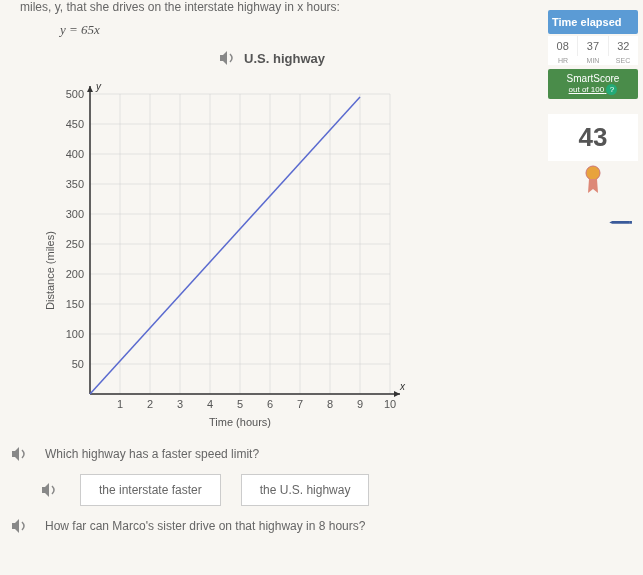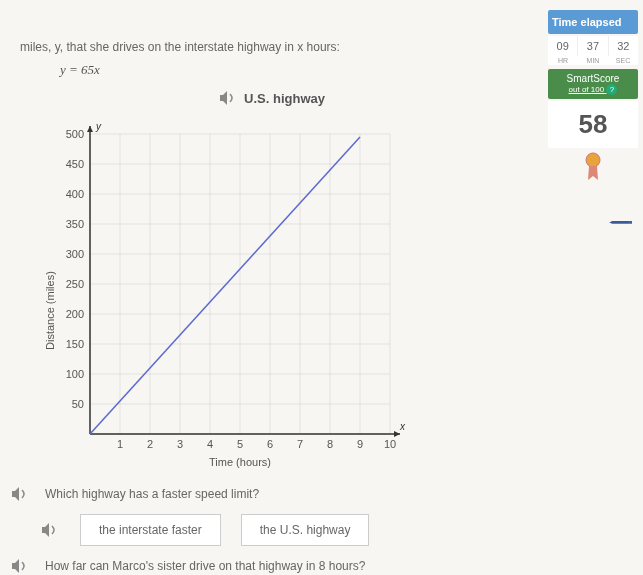--- a/index.html
+++ b/index.html
@@ -1,38 +1,38 @@
 <!DOCTYPE html>
 <html><head>
   <meta charset="utf-8">
   <style>
     * { box-sizing: border-box; margin: 0; padding: 0; }
     body { font-family: Arial, sans-serif; background: #f8f6f2; width: 643px; height: 575px; position: relative; color: #555; font-size: 12px; }
     .main { display: flex; }
     .content { flex: 1; padding: 0 10px; }
     .sidebar { width: 100px; padding: 10px 5px; }
-    .intro-text { font-size: 12px; color: #666; margin-bottom: 8px; padding-left: 10px; margin-top: 40px; }
+    .intro-text { font-size: 12px; color: #666; margin-bottom: 8px; padding-left: 10px; }
     .equation { font-style: italic; font-size: 13px; padding-left: 50px; margin-bottom: 12px; color: #555; font-family: Liberation Serif, serif; }
     .prompt-line { display: flex; align-items: center; gap: 6px; margin-bottom: 10px; }
     .speaker-icon { width: 20px; height: 16px; position: relative; cursor: pointer; }
     .speaker-icon svg { width: 100%; height: 100%; }
     .prompt-text { font-size: 12px; color: #666; }
     .chart-title { text-align: center; font-weight: bold; font-size: 13px; color: #555; margin-bottom: 8px; display: flex; justify-content: center; align-items: center; gap: 6px; }
     .chart-container { position: relative; margin-left: 30px; }
     .chart-svg { display: block; }
     .question-line { display: flex; align-items: center; gap: 15px; margin-top: 12px; }
     .answer-buttons { display: flex; gap: 20px; margin: 12px 0 12px 30px; }
     .answer-btn { border: 1px solid #ccc; background: #fff; padding: 8px 18px; font-size: 12px; color: #666; cursor: pointer; }
     .time-box { background: #5b9bd5; color: #fff; text-align: left; padding: 6px 4px; font-size: 11px; font-weight: bold; border-radius: 2px; margin-bottom: 2px; }
     .time-digits { display: flex; background: #fff; }
     .time-digit { flex: 1; text-align: center; padding: 4px 2px; font-size: 11px; color: #666; border-right: 1px solid #eee; }
     .time-digit:last-child { border-right: none; }
     .time-labels { display: flex; background: #fff; margin-bottom: 4px; }
     .time-label { flex: 1; text-align: center; font-size: 7px; color: #999; padding: 1px; }
-    .score-box { background: #4a8c4a; color: #fff; text-align: center; padding: 4px; font-size: 10px; border-radius: 2px; margin-bottom: 2px; }
+    .score-box { background: #4a8c4a; color: #fff; text-align: center; padding: 4px; font-size: 10px; border-radius: 2px; margin-bottom: 15px; }
     .score-sub { font-size: 8px; text-decoration: underline; }
     .score-value { background: #fff; text-align: center; font-size: 26px; font-weight: bold; color: #555; padding: 8px 0; }
     .ribbon { text-align: center; margin-top: 4px; }
     .pencil { position: absolute; right: 10px; top: 210px; transform: rotate(45deg); }
     .y-axis-label { position: absolute; left: 10px; top: 230px; transform: rotate(-90deg); transform-origin: left center; font-size: 11px; color: #555; }
     .help-badge { display: inline-block; width: 11px; height: 11px; background: #2a7; border-radius: 50%; font-size: 8px; line-height: 11px; text-align: center; }
   </style>
 </head>
 <body>
 
@@ -147,34 +147,34 @@
             <path d="M12 4 Q16 8 12 12" stroke="#888" fill="none" stroke-width="1.5"></path>
           </svg>
       </span>
       <span class="prompt-text">How far can Marco's sister drive on that highway in 8 hours?</span>
     </div>
   </div>
 
   <div class="sidebar">
     <div class="time-box">Time elapsed</div>
     <div class="time-digits">
-      <div class="time-digit">09</div>
+      <div class="time-digit">08</div>
       <div class="time-digit">37</div>
       <div class="time-digit">32</div>
     </div>
     <div class="time-labels">
       <div class="time-label">HR</div>
       <div class="time-label">MIN</div>
       <div class="time-label">SEC</div>
     </div>
     <div class="score-box">
       <div>SmartScore</div>
       <div class="score-sub"><span>out of 100</span> <span class="help-badge">?</span></div>
     </div>
-    <div class="score-value">58</div>
+    <div class="score-value">43</div>
     <div class="ribbon">
       <svg width="20" height="30" viewBox="0 0 20 30">
           <circle cx="10" cy="8" r="7" fill="#e8a33d" stroke="#c77" stroke-width="1"></circle>
           <path d="M6 14 L5 28 L10 24 L15 28 L14 14 Z" fill="#d87"></path>
         </svg>
     </div>
   </div>
 </div>
 
 <div class="pencil">

